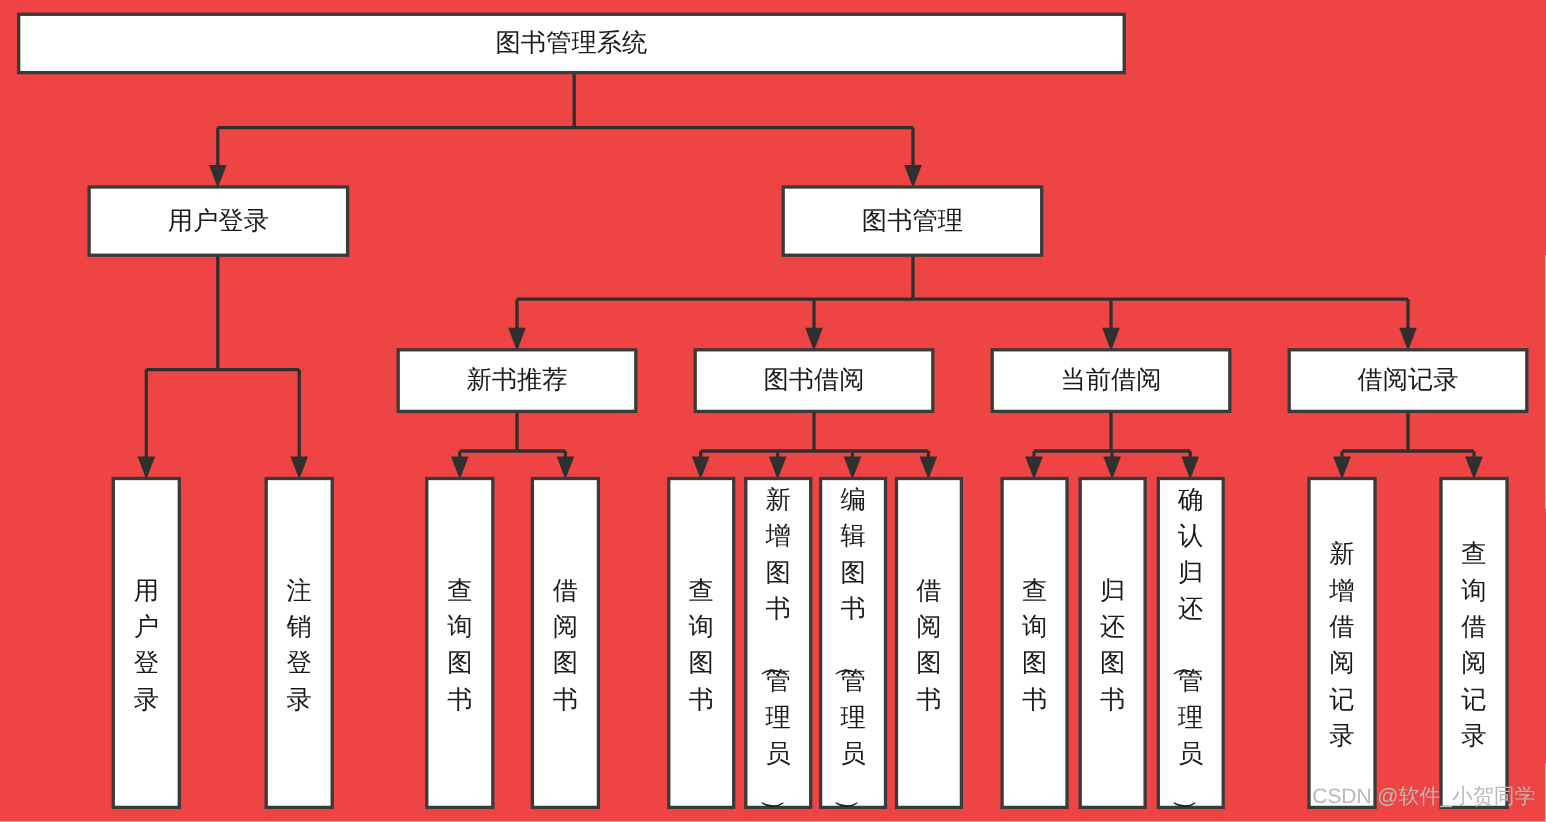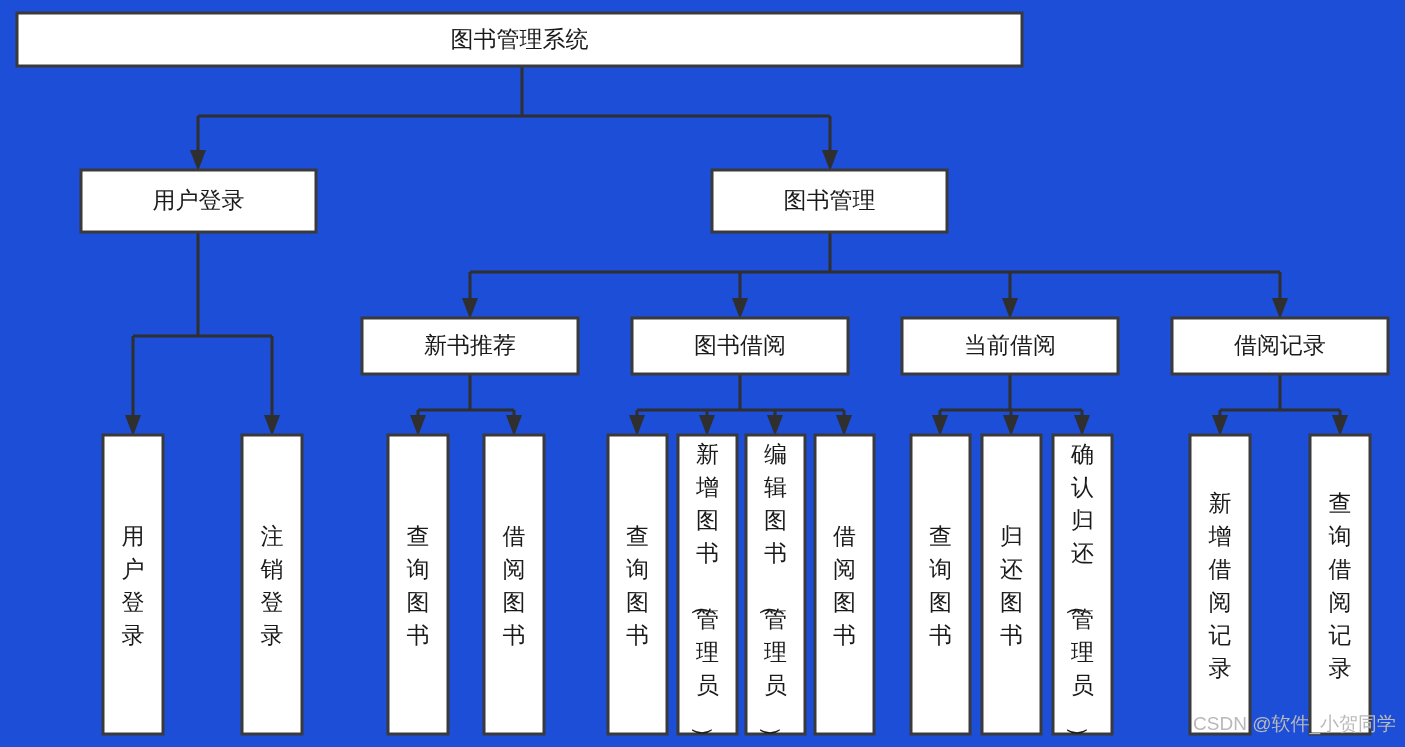--- a/index.html
+++ b/index.html
@@ -8,21 +8,21 @@
     padding: 0;
     background: #ffffff;
   }
   body {
     font-family: "Liberation Sans", "DejaVu Sans", sans-serif;
   }
   #diagram-root {
     position: relative;
     width: 1405px;
     height: 747px;
-    background: #1d4ed8;
+    background: #ef4444;
     overflow: hidden;
   }
   svg.diagram-canvas {
     position: absolute;
     top: 0;
     left: 0;
     width: 1405px;
     height: 747px;
     display: block;
   }

